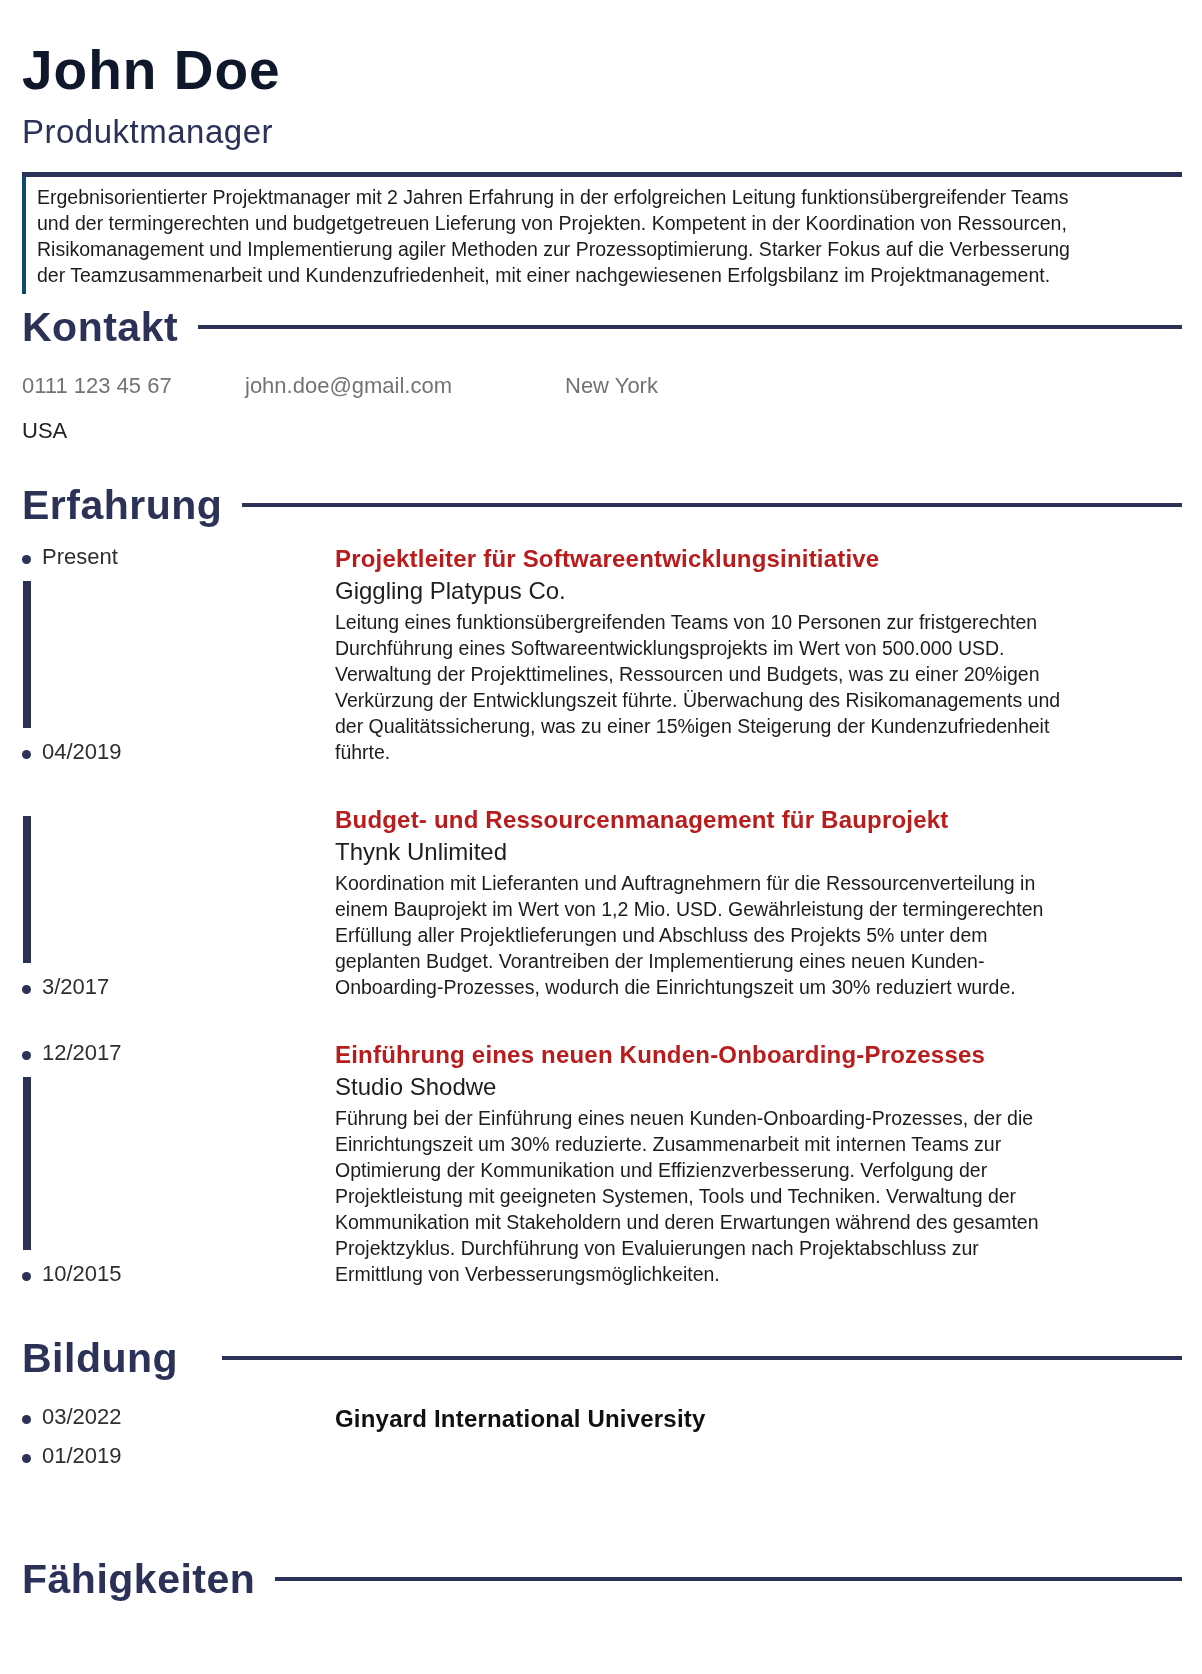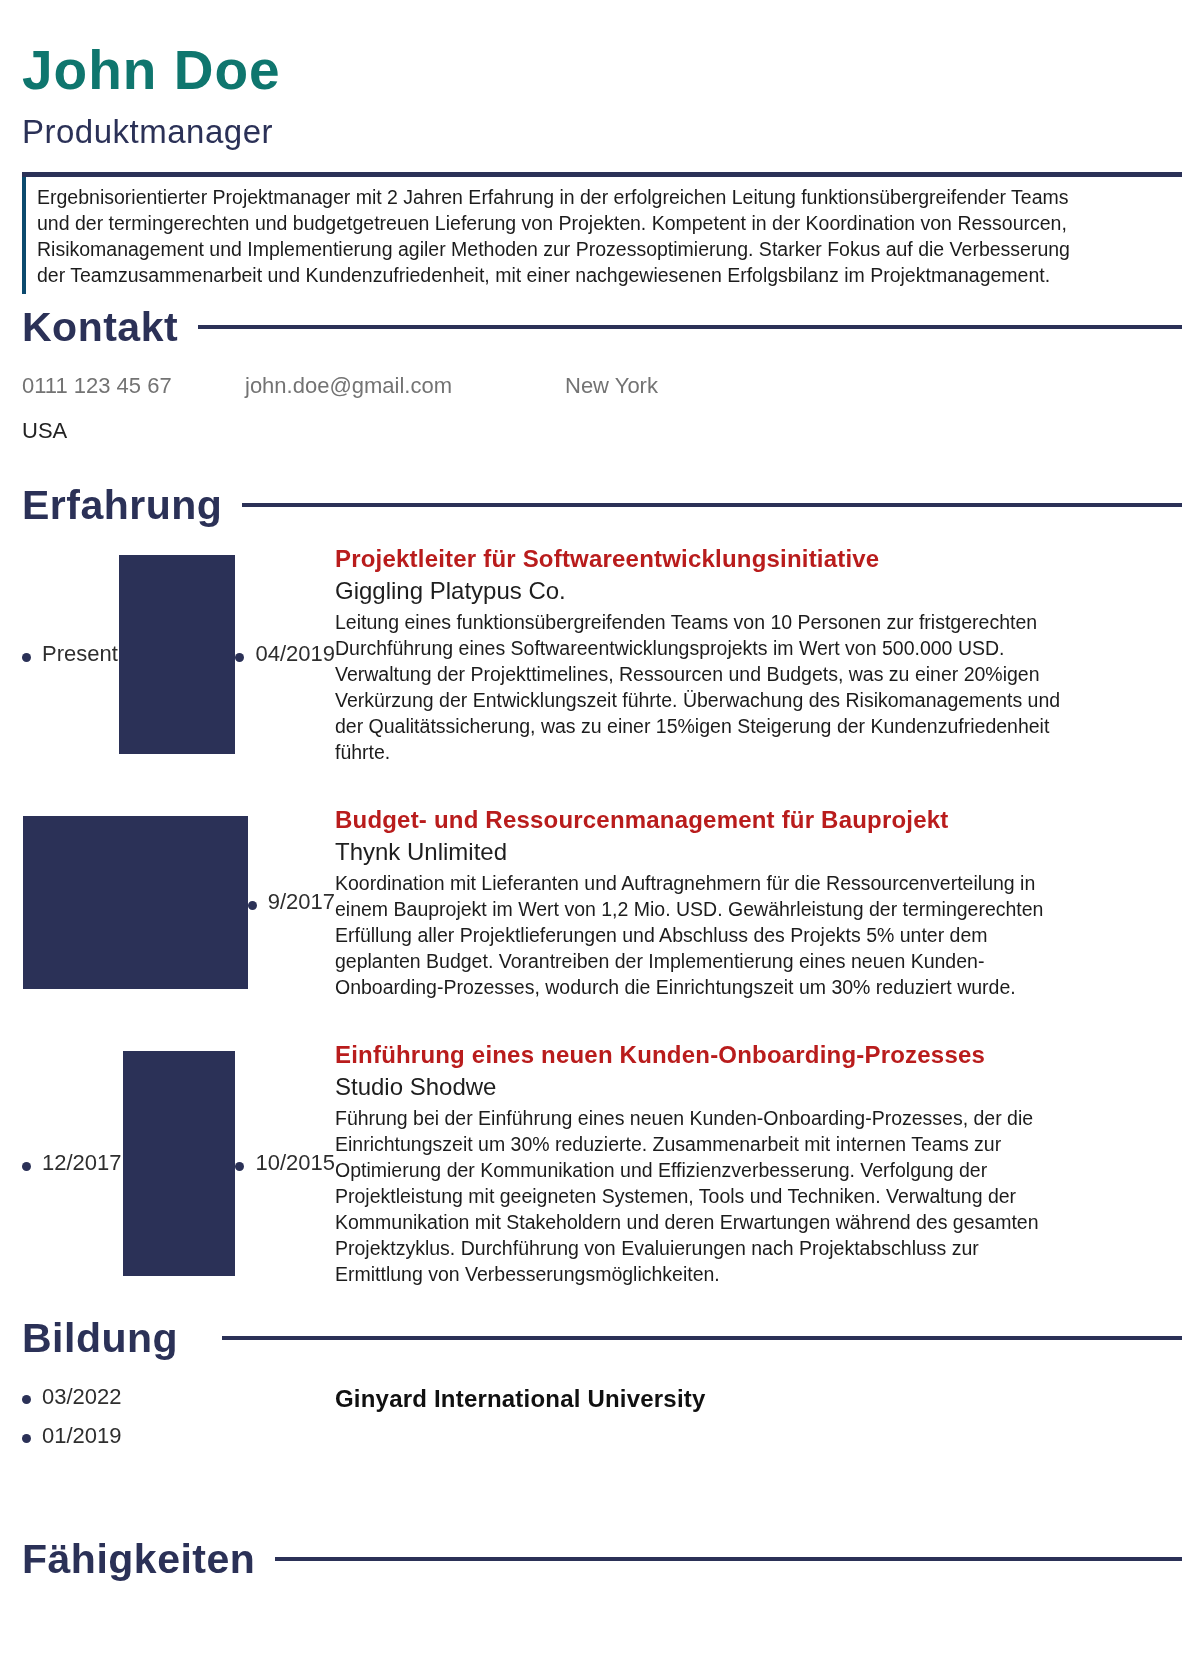--- a/index.html
+++ b/index.html
@@ -7,53 +7,53 @@
     width: 1202px; height: 1674px; overflow: hidden;
     font-family: "Liberation Sans", "DejaVu Sans", sans-serif;
     color: #1e1e1e;
     -webkit-font-smoothing: antialiased;
   }
   .page { box-sizing: border-box; width: 1202px; height: 1674px; padding: 24px 20px 0 22px; }
 
   
   .name {
     font-size: 55px; font-weight: 800; line-height: 1.05;
-    color: #0f766e; letter-spacing: 1px; margin-top: 18px;
+    color: #0f172a; letter-spacing: 1px; margin-top: 18px;
   }
   .role { font-size: 33px; font-weight: 400; color: #2b3157; margin-top: 13px; letter-spacing: 0.5px; }
   .top-rule { height: 5px; background: #2b3157; margin-top: 21px; }
 
   
   .summary {
     border-left: 4px solid #0c4a6e;
     padding: 7px 0 6px 11px;
     font-size: 19.5px; line-height: 26px; max-width: 1058px; color: #1c1c1c;
   }
 
   
   .section-heading {
     display: flex; align-items: center; gap: 20px;
     color: #2b3157; font-size: 41px; font-weight: 800; letter-spacing: 0.5px;
   }
   .section-heading .line { flex: 1; height: 4px; background: #2b3157; }
   .heading-contact   { margin-top: 10px; }
   .heading-experience{ margin-top: 38px; }
-  .heading-education { margin-top: 28px; gap: 44px; }
+  .heading-education { margin-top: 48px; gap: 44px; }
   .heading-skills    { margin-top: 74px; }
 
   
   .contact-row { display: flex; margin-top: 22px; font-size: 22px; color: #737373; }
   .contact-phone { width: 223px; }
   .contact-email { width: 320px; }
   .contact-country { margin-top: 19px; font-size: 22px; color: #232323; }
 
   
   .job-row { display: flex; margin-top: 15px; }
   .job-row + .job-row { margin-top: 40px; }
-  .timeline { width: 313px; flex-shrink: 0; display: flex; flex-direction: row; }
+  .timeline { width: 313px; flex-shrink: 0; display: flex; flex-direction: column; }
   .tl-label { display: flex; align-items: center; gap: 11px; font-size: 22px; color: #2e2e2e; }
   .dot {
     width: 9px; height: 9px; border-radius: 50%;
     background: #2b3157; flex-shrink: 0; transform: translateY(3px);
   }
   .tl-bar { width: 8px; flex: 1; background: #2b3157; margin: 11px 0; margin-left: 1px; }
   .job-content { flex: 1; padding-top: 1px; }
   .job-title { font-size: 24px; font-weight: 700; color: #b91c1c; letter-spacing: 0.2px; }
   .job-company { font-size: 24px; color: #1e1e1e; margin-top: 4px; }
   .job-desc { font-size: 19.5px; line-height: 26px; color: #1c1c1c; margin-top: 4px; max-width: 737px; }
@@ -108,21 +108,21 @@
       <div class="job-company">Giggling Platypus Co.</div>
       <div class="job-desc">Leitung eines funktionsübergreifenden Teams von 10 Personen zur fristgerechten Durchführung eines Softwareentwicklungsprojekts im Wert von 500.000 USD. Verwaltung der Projekttimelines, Ressourcen und Budgets, was zu einer 20%igen Verkürzung der Entwicklungszeit führte. Überwachung des Risikomanagements und der Qualitätssicherung, was zu einer 15%igen Steigerung der Kundenzufriedenheit führte.</div>
     </div>
   </div>
 
   <div class="job-row">
     <div class="timeline">
       <div class="tl-bar"></div>
       <div class="tl-label">
         <span class="dot"></span>
-        <span>9/2017</span>
+        <span>3/2017</span>
       </div>
     </div>
     <div class="job-content">
       <div class="job-title">Budget- und Ressourcenmanagement für Bauprojekt</div>
       <div class="job-company">Thynk Unlimited</div>
       <div class="job-desc">Koordination mit Lieferanten und Auftragnehmern für die Ressourcenverteilung in einem Bauprojekt im Wert von 1,2 Mio. USD. Gewährleistung der termingerechten Erfüllung aller Projektlieferungen und Abschluss des Projekts 5% unter dem geplanten Budget. Vorantreiben der Implementierung eines neuen Kunden-Onboarding-Prozesses, wodurch die Einrichtungszeit um 30% reduziert wurde.</div>
     </div>
   </div>
 
   <div class="job-row">

